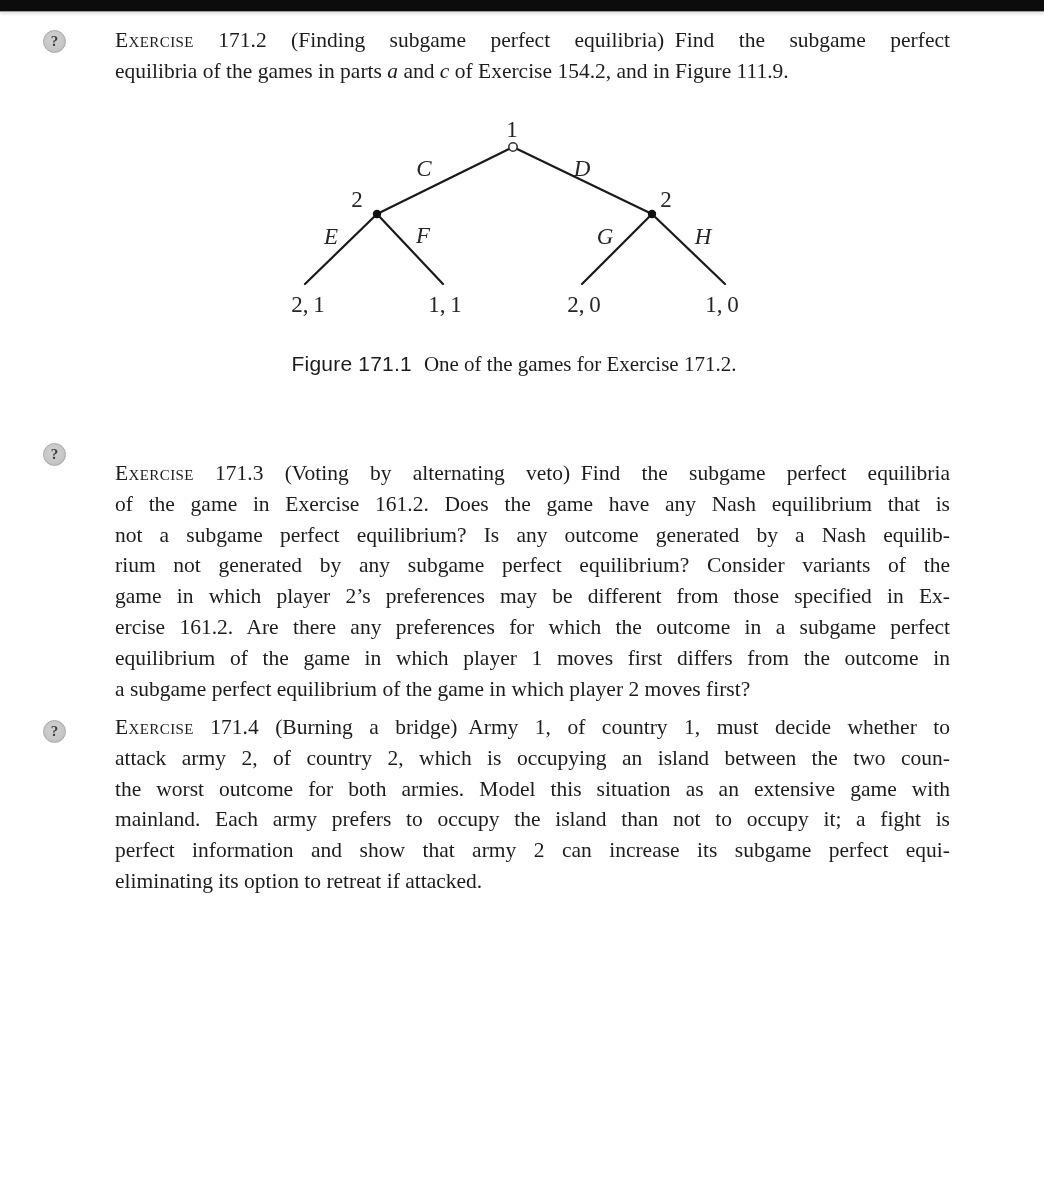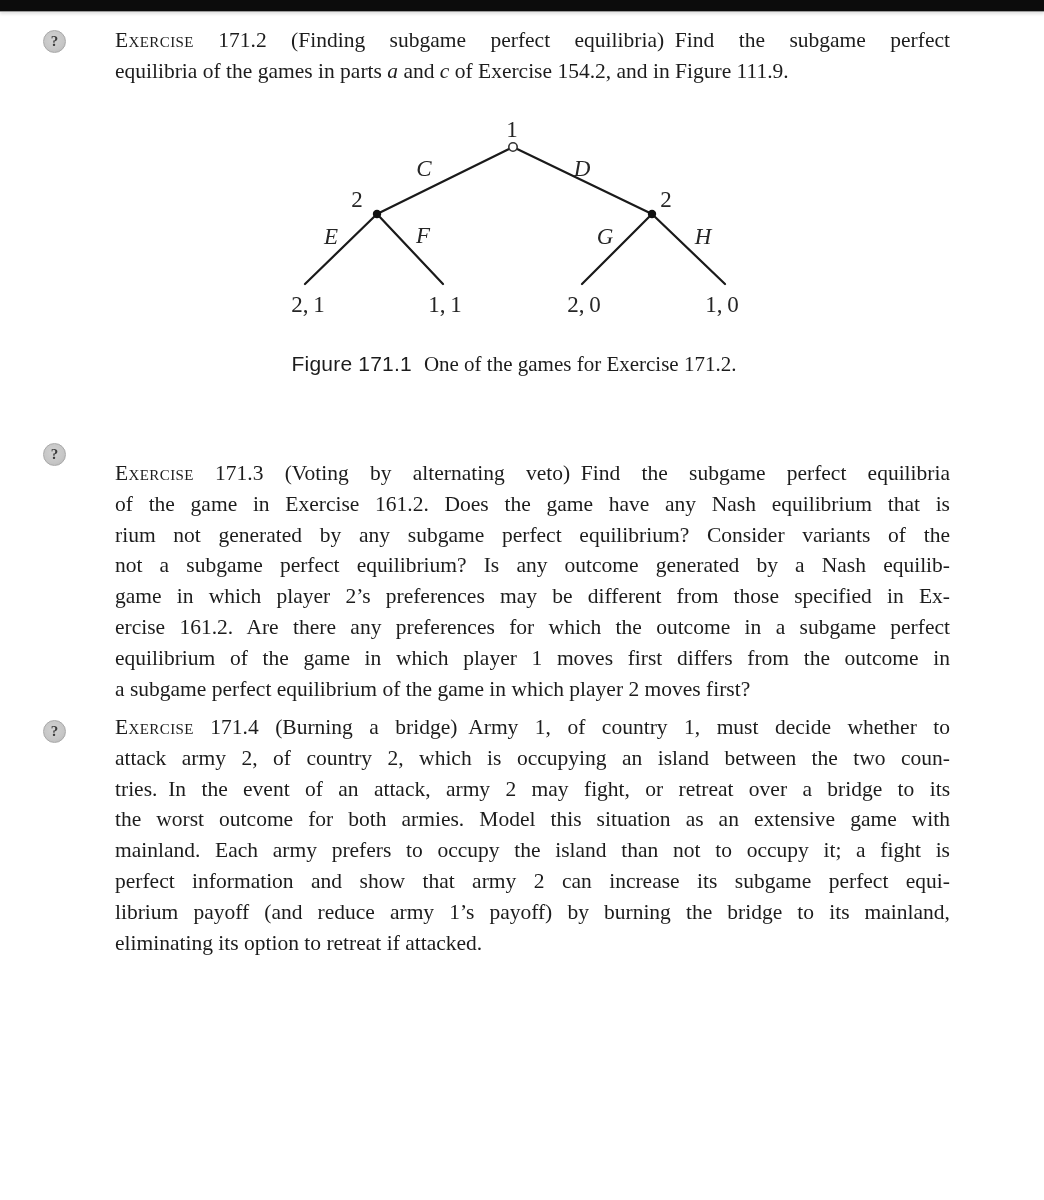--- a/index.html
+++ b/index.html
@@ -105,35 +105,33 @@
   <div id="figure-caption">
     <span class="cap-label">Figure 171.1</span><span>One of the games for Exercise 171.2.</span>
   </div>
 
   <div class="q-icon" style="top:443px;">
     <span>?</span>
   </div>
   <div class="ex-block" style="top:458px;">
     <div class="line"><span class="sc">Exercise</span><span> 171.3 (Voting by alternating veto) Find the subgame perfect equilibria</span></div>
     <div class="line">of the game in Exercise 161.2. Does the game have any Nash equilibrium that is</div>
+    <div class="line">not a subgame perfect equilibrium? Is any outcome generated by a Nash equilib-</div>
     <div class="line">rium not generated by any subgame perfect equilibrium? Consider variants of the</div>
-    <div class="line">not a subgame perfect equilibrium? Is any outcome generated by a Nash equilib-</div>
     <div class="line">game in which player 2’s preferences may be different from those specified in Ex-</div>
     <div class="line">ercise 161.2. Are there any preferences for which the outcome in a subgame perfect</div>
     <div class="line">equilibrium of the game in which player 1 moves first differs from the outcome in</div>
     <div class="line last">a subgame perfect equilibrium of the game in which player 2 moves first?</div>
   </div>
 
   <div class="q-icon" style="top:720px;">
     <span>?</span>
   </div>
   <div class="ex-block" style="top:712px;">
     <div class="line"><span class="sc">Exercise</span><span> 171.4 (Burning a bridge) Army 1, of country 1, must decide whether to</span></div>
     <div class="line">attack army 2, of country 2, which is occupying an island between the two coun-</div>
-    <div class="line">tries. In the event of an attack, army 2 may fight, or retreat over a bridge to its</div>
     <div class="line">the worst outcome for both armies. Model this situation as an extensive game with</div>
     <div class="line">mainland. Each army prefers to occupy the island than not to occupy it; a fight is</div>
     <div class="line">perfect information and show that army 2 can increase its subgame perfect equi-</div>
-    <div class="line">librium payoff (and reduce army 1’s payoff) by burning the bridge to its mainland,</div>
     <div class="line last">eliminating its option to retreat if attacked.</div>
   </div>
 
 </div>
 
 </body></html>

